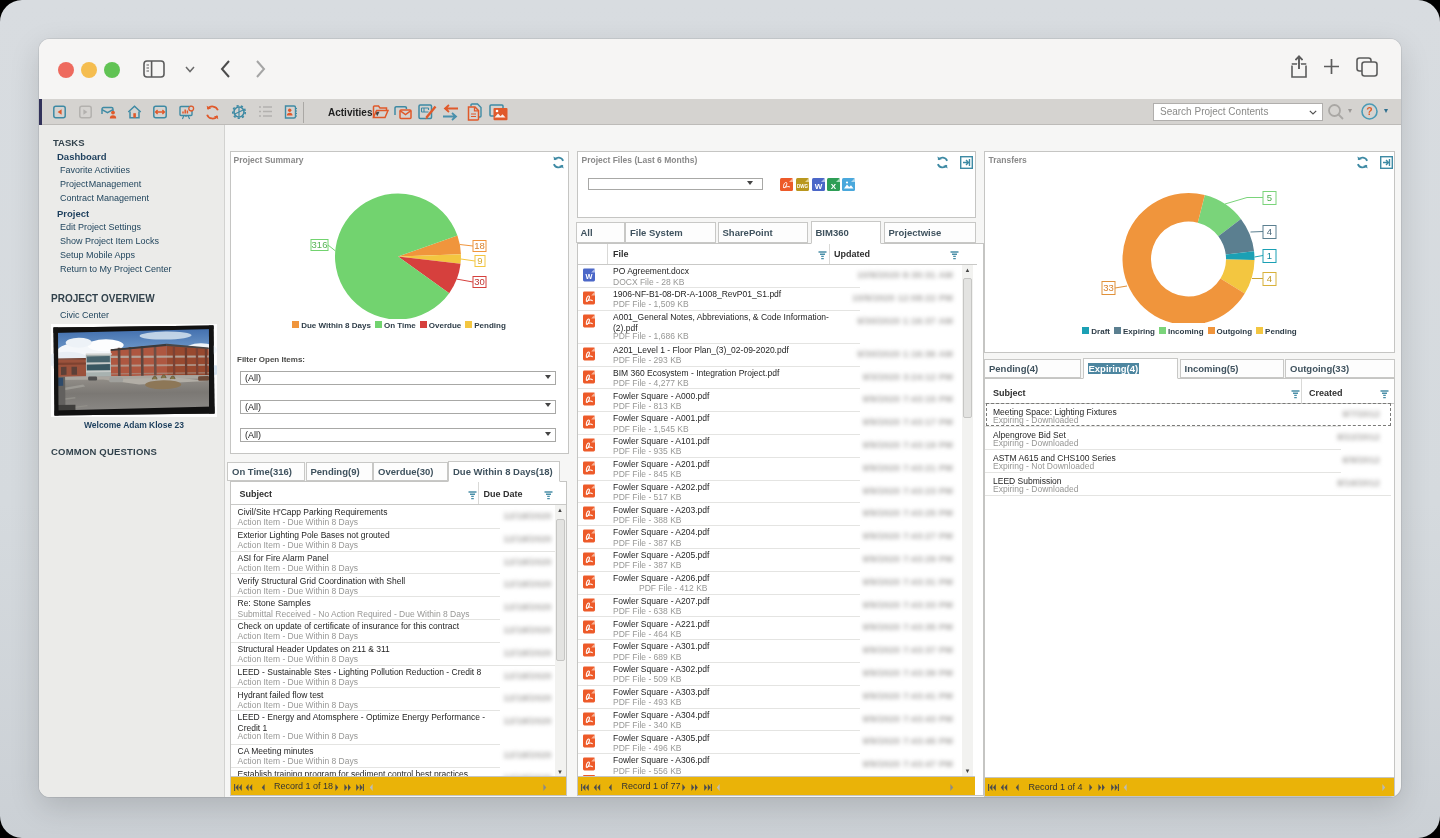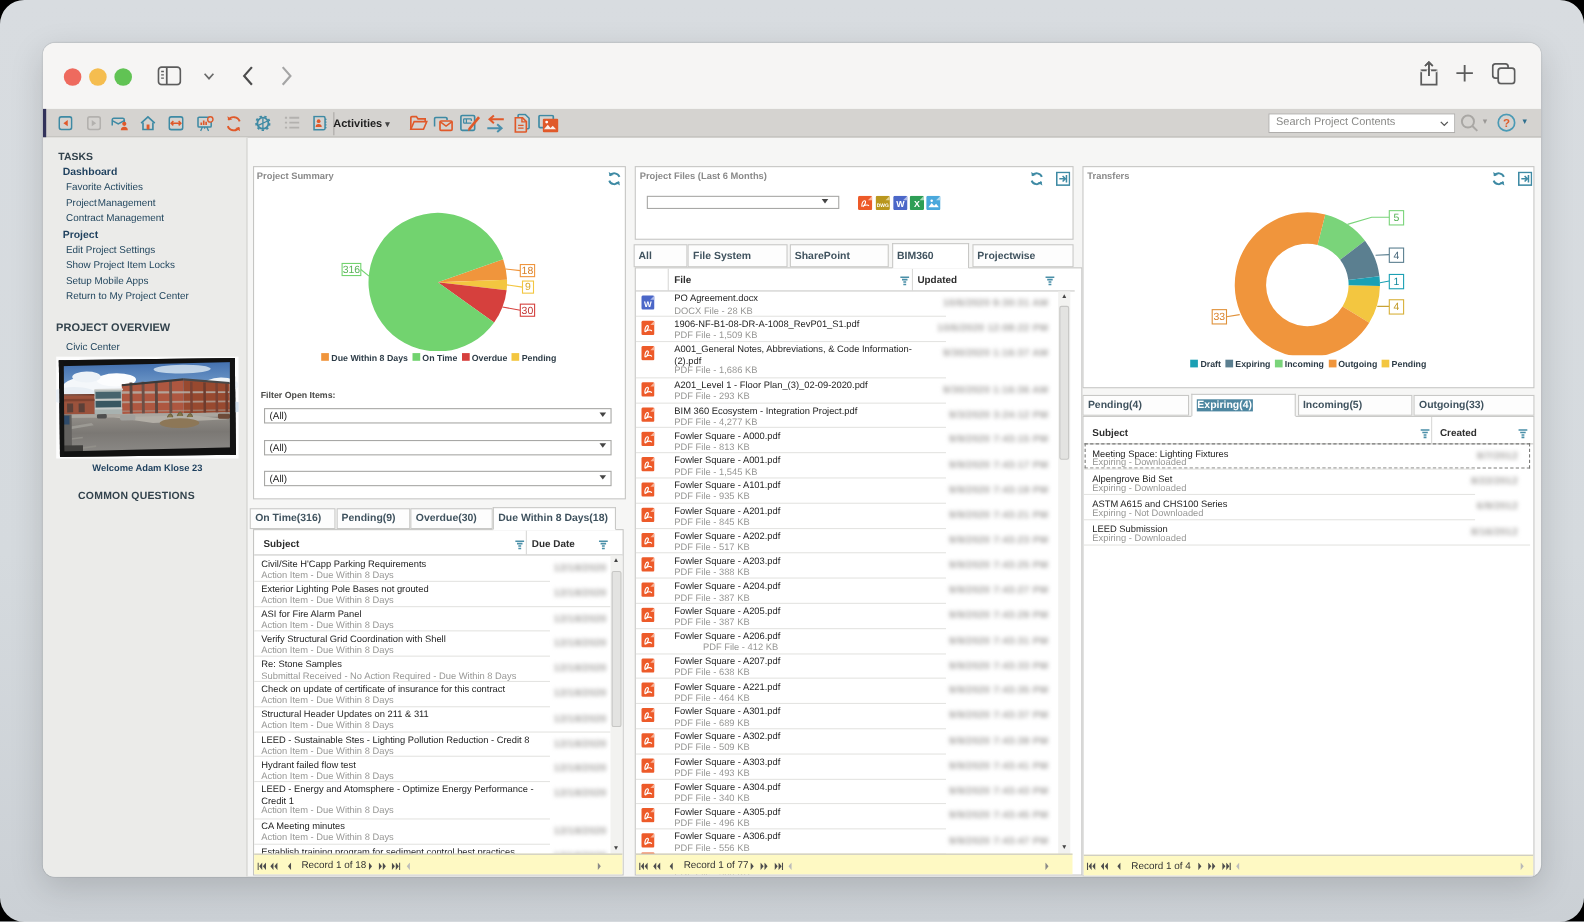--- a/index.html
+++ b/index.html
@@ -19,21 +19,21 @@
 .tealbar { position:absolute; left:186px; top:95.5px; width:1174px; height:13.5px; background:#5da0b5; color:#fff; font-size:9px; font-weight:bold; line-height:14px; }
 .panel { position:absolute; background:#fff; border:1px solid #c5c5c3; }
 .ptitle { position:absolute; font-size:8.5px; font-weight:bold; color:#8a8a8a; }
 .tab { position:absolute; border:1px solid #c8c8c6; border-bottom:1px solid #c8c8c6; background:#fdfdfd; font-size:9.5px; font-weight:bold; color:#3f525e; text-align:left; padding-left:4px; white-space:nowrap; overflow:hidden; }
 .tab.active { background:#fff; border-bottom:1px solid #fff; z-index:3; }
 .gridhead { font-size:9px; font-weight:bold; color:#2f2f2f; }
 .row-t { font-size:8.5px; color:#1e1e1e; white-space:nowrap; }
 .row-s { font-size:8.5px; color:#979795; white-space:nowrap; }
 .blur { filter:blur(2px); color:#a5a3a1; font-size:9px; font-weight:bold; white-space:nowrap; letter-spacing:0.3px; }
 .hdivider { position:absolute; background:#e4e4e2; height:1px; }
-.pager { position:absolute; height:19px; border-top:1px solid #c5c5c3; background:#fef9c3; font-size:9px; color:#333; }
+.pager { position:absolute; height:19px; border-top:1px solid #c5c5c3; background:#eab308; font-size:9px; color:#333; }
 .dd { position:absolute; background:#fff; border:1px solid #a8a8a6; font-size:9px; color:#222; }
 .corner { position:absolute; width:22px; height:22px; z-index:99; }
 </style>
 </head>
 <body>
 
 <div class="window">
   <div class="titlebar"></div>
   <div style="position:absolute;left:19px;top:23px;width:16px;height:16px;border-radius:50%;background:#ee6a5e;"></div>
   <div style="position:absolute;left:42px;top:23px;width:16px;height:16px;border-radius:50%;background:#f5bd4f;"></div>
@@ -119,21 +119,21 @@
         <path d="M1,2 h2 M5,2 h9 M1,6.5 h2 M5,6.5 h9 M1,11 h2 M5,11 h9" stroke="#b3b1ae" stroke-width="1.7"></path>
       </svg>
   <svg class="tbicon" style="left:245px;" width="13" height="14" viewBox="0 0 13 14">
         <path d="M1.5,1 H10 a1.5,1.5 0 0 1 1.5,1.5 v9 A1.5,1.5 0 0 1 10,13 H1.5 Z" fill="none" stroke="#3e8aa4" stroke-width="1.4"></path>
         <path d="M12.5,2.5 h0 M11.5,3.5 h1.5 M11.5,6 h1.5 M11.5,8.5 h1.5 M11.5,11 h1.5" stroke="#3e8aa4" stroke-width="1"></path>
         <circle cx="5.7" cy="5.2" r="1.7" fill="#e0592a"></circle>
         <path d="M2.9,10.5 a2.8,2.8 0 0 1 5.6,0 Z" fill="#e0592a"></path>
       </svg>
   </div>
   <div style="position:absolute;left:264px;top:63px;width:1px;height:21px;background:#aaa8a5;"></div>
-  <div style="position:absolute;left:264px;top:68px;font-size:10px;font-weight:bold;color:#1e1e1e;">Activities <span style="font-size:8px;color:#444;">▾</span></div>
+  <div style="position:absolute;left:289px;top:68px;font-size:10px;font-weight:bold;color:#1e1e1e;">Activities <span style="font-size:8px;color:#444;">▾</span></div>
   <div id="acticons">
   <svg class="tbicon" style="left:333px;top:65px;" width="17" height="16" viewBox="0 0 17 16">
         <path d="M1.5,13.5 V3 a1,1 0 0 1 1,-1 h4 l1.5,2 h6.5 v2" fill="none" stroke="#e0592a" stroke-width="1.5"></path>
         <path d="M1.5,13.5 L4.5,6.5 H16 L13,13.5 Z" fill="none" stroke="#e0592a" stroke-width="1.5"></path>
       </svg>
   <svg class="tbicon" style="left:355px;top:65px;" width="18" height="16" viewBox="0 0 18 16">
         <path d="M1,11 V4 a1.2,1.2 0 0 1 1.2,-1.2 h9 A1.2,1.2 0 0 1 12.4,4 v1" fill="none" stroke="#3e8aa4" stroke-width="1.5"></path>
         <rect x="6" y="6" width="11" height="8.5" rx="1" fill="none" stroke="#e0592a" stroke-width="1.5"></rect>
         <path d="M6,6.6 l5.5,4 L17,6.6" fill="none" stroke="#e0592a" stroke-width="1.4"></path>
       </svg>
@@ -257,21 +257,21 @@
       <path d="M6,80 h18 v10 H6 Z" fill="#3f3e3c"></path>
       <rect x="7" y="53" width="5" height="8" fill="#2e4a6a"></rect>
       </g>
       <path d="M3,2.5 h160 v3.5 l-160,2 Z" fill="#111"></path>
       <path d="M3,85.5 l160,-2 v7 H3 Z" fill="#111"></path>
       <path d="M3,2.5 l4.5,0 -0.5,88 H3 Z" fill="#131313"></path>
       <path d="M158.5,2.5 h4.5 V90.5 h-5.5 Z" fill="#131313"></path>
     </g>
   </svg>
   <div style="position:absolute;left:12px;top:381px;width:166px;text-align:center;font-size:8.5px;font-weight:bold;color:#1d3f5d;">Welcome Adam Klose 23</div>
-  <div class="sb-h" style="position:absolute;left:12px;top:407px;font-size:9.5px;letter-spacing:0.2px;margin-left:20px;">COMMON QUESTIONS</div>
+  <div class="sb-h" style="position:absolute;left:12px;top:407px;font-size:9.5px;letter-spacing:0.2px;">COMMON QUESTIONS</div>
   </div>
 
   <div id="panel1">
   <div class="panel" style="left:190.5px;top:111.5px;width:339px;height:303px;"></div>
   <div class="ptitle" style="left:194.5px;top:115.5px;">Project Summary</div>
   <svg style="position:absolute;left:513px;top:117px;" width="13" height="13" viewBox="0 0 14 14">
         <path d="M12,5.2 A5.4,5.4 0 0 0 2.5,4" fill="none" stroke="#3e8aa4" stroke-width="1.9"></path>
         <path d="M1.5,0.5 L2.4,4.3 L6.2,3.4" fill="#3e8aa4"></path>
         <path d="M2,8.8 A5.4,5.4 0 0 0 11.5,10" fill="none" stroke="#3e8aa4" stroke-width="1.9"></path>
         <path d="M12.5,13.5 L11.6,9.7 L7.8,10.6" fill="#3e8aa4"></path>

